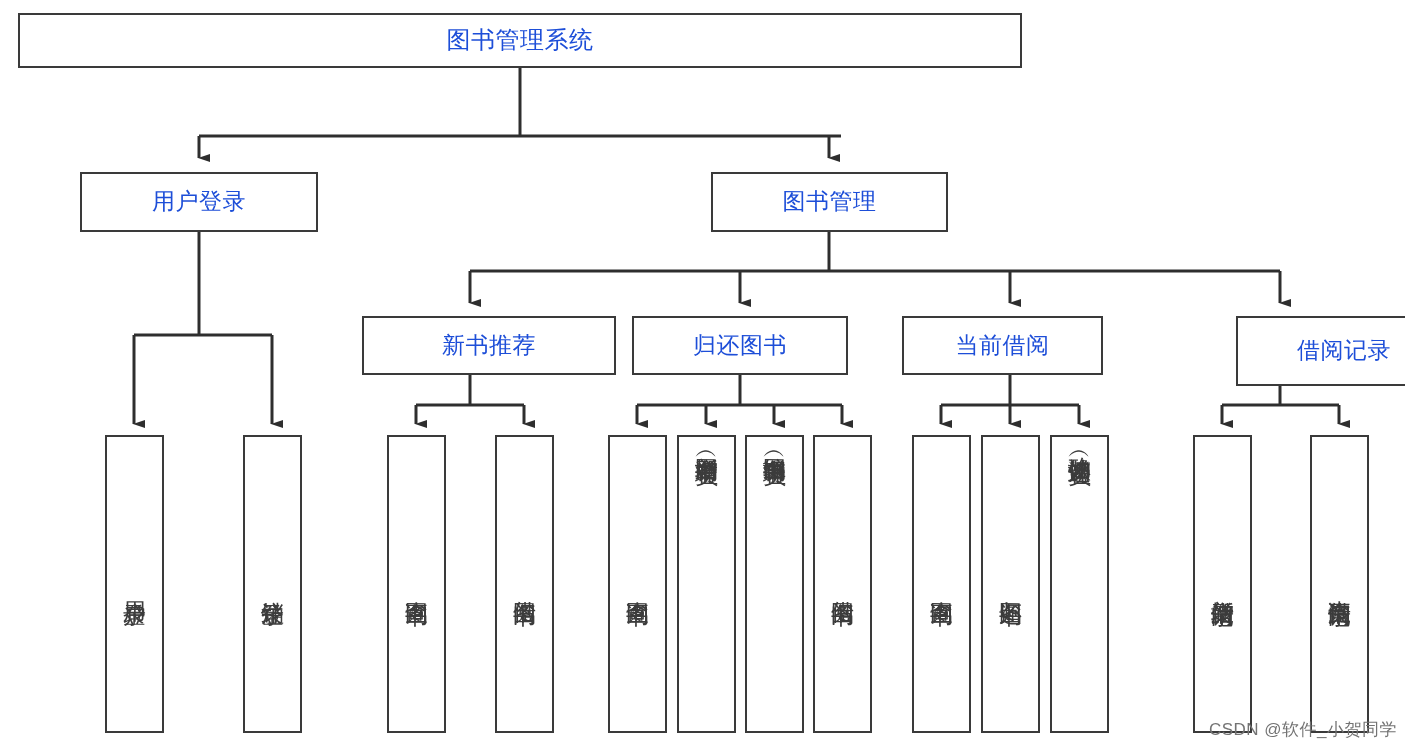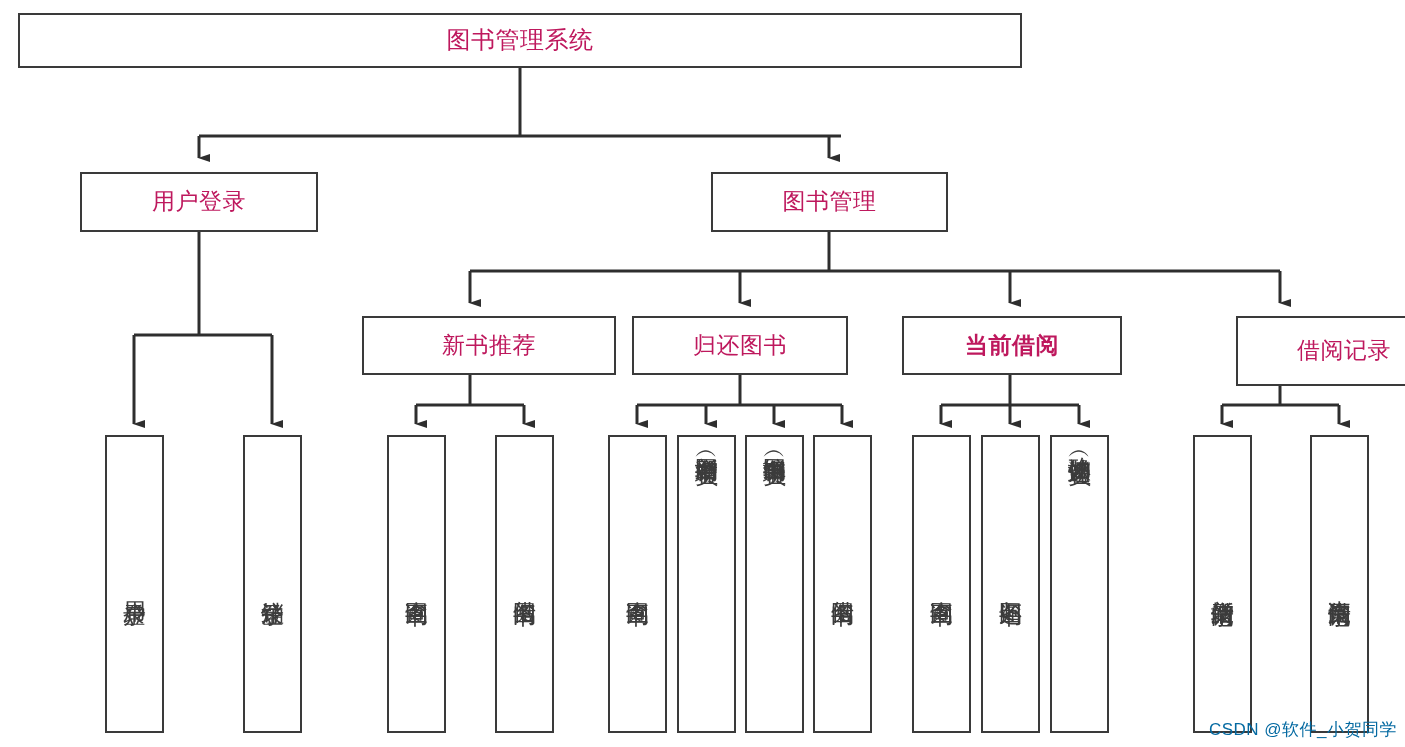--- a/index.html
+++ b/index.html
@@ -28,21 +28,21 @@
     position: absolute;
     box-sizing: border-box;
     background: #ffffff;
     border: 2px solid #3a3a3a;
     display: flex;
     align-items: center;
     justify-content: center;
   }
   .node-label-h {
     font-size: 23px;
-    color: #be185d;
+    color: #1d4ed8;
     line-height: 1.1;
     white-space: nowrap;
     letter-spacing: 0.5px;
   }
   .node-box.wide .node-label-h {
     font-size: 24px;
   }
   .leaf-box {
     position: absolute;
     box-sizing: border-box;
@@ -63,21 +63,21 @@
     color: #3c3c3c;
     line-height: 1.08;
     letter-spacing: 1px;
     padding-top: 2px;
   }
   .watermark {
     position: absolute;
     right: 8px;
     bottom: 6px;
     font-size: 17px;
-    color: #0369a1;
+    color: #737373;
     white-space: nowrap;
     letter-spacing: 0.5px;
     pointer-events: none;
   }
 </style>
 </head>
 <body>
 
 <div id="stage">
 
@@ -154,21 +154,21 @@
   <div class="node-box" style="left:711px; top:172px; width:237px; height:60px;">
     <span class="node-label-h">图书管理</span>
   </div>
 
   <div class="node-box" style="left:362px; top:316px; width:254px; height:59px;">
     <span class="node-label-h">新书推荐</span>
   </div>
   <div class="node-box" style="left:632px; top:316px; width:216px; height:59px;">
     <span class="node-label-h">归还图书</span>
   </div>
-  <div class="node-box" style="left:902px; top:316px; width:220px; height:59px;font-weight:bold;">
+  <div class="node-box" style="left:902px; top:316px; width:201px; height:59px;">
     <span class="node-label-h">当前借阅</span>
   </div>
   <div class="node-box" style="left:1236px; top:316px; width:216px; height:70px;">
     <span class="node-label-h">借阅记录</span>
   </div>
 
   <div class="leaf-box mid" style="left:105px; top:435px; width:59px; height:298px;">
     <span class="node-label-v">用户登录</span>
   </div>
   <div class="leaf-box mid" style="left:243px; top:435px; width:59px; height:298px;">

